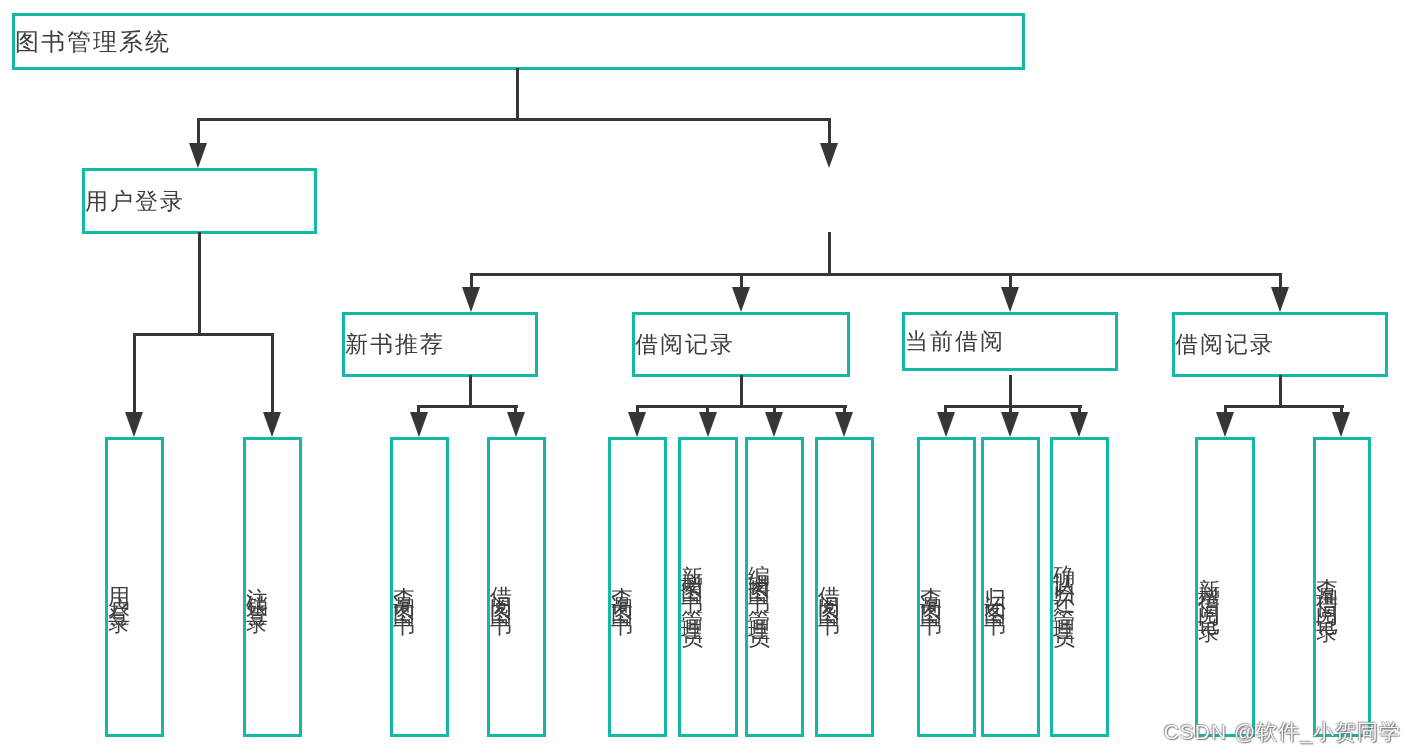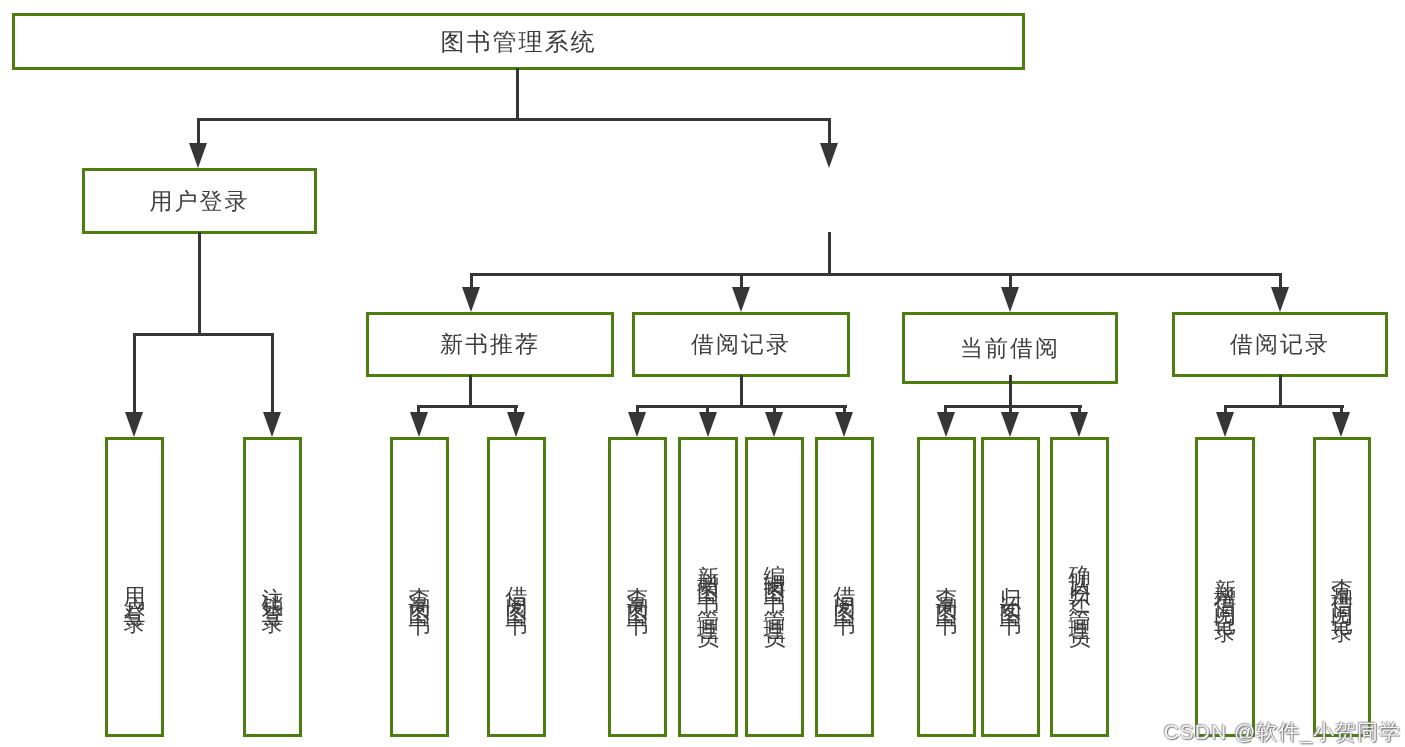--- a/index.html
+++ b/index.html
@@ -1,22 +1,22 @@
 <!DOCTYPE html>
 <html><head>
 <meta charset="utf-8">
 <style>
   html,body{margin:0;padding:0;background:#ffffff;}
   .canvas{
     position:relative;width:1405px;height:747px;background:#ffffff;overflow:hidden;
     font-family:"Liberation Sans","DejaVu Sans",sans-serif;
   }
   .box{
-    position:absolute;background:#ffffff;border:3px solid #4d7c0f;box-sizing:border-box;
-    display:flex;align-items:center;justify-content:center;color:#3d3d3d;
+    position:absolute;background:#ffffff;border:3px solid #14b8a6;box-sizing:border-box;
+    display:flex;align-items:center;justify-content:flex-start;color:#3d3d3d;
   }
   .hlabel{font-size:23px;letter-spacing:2px;white-space:nowrap;}
   .root .hlabel{font-size:24px;}
   .leaf{top:437px;width:59px;height:300px;}
   .vtext{
     writing-mode:vertical-rl;text-orientation:mixed;
     font-size:22px;letter-spacing:9px;line-height:1;white-space:nowrap;color:#3d3d3d;
   }
   .hl,.vl{position:absolute;background:#363636;}
   .hl{height:3px;}
@@ -64,27 +64,27 @@
   <div class="hl" style="left:470px;top:273px;width:812px"></div>
   <div class="vl" style="left:470px;top:273px;height:18px"></div>
   <div class="ar" style="left:462px;top:287px"></div>
   <div class="vl" style="left:740px;top:273px;height:18px"></div>
   <div class="ar" style="left:732px;top:287px"></div>
   <div class="vl" style="left:1009px;top:273px;height:18px"></div>
   <div class="ar" style="left:1001px;top:287px"></div>
   <div class="vl" style="left:1279px;top:273px;height:18px"></div>
   <div class="ar" style="left:1271px;top:287px"></div>
 
-  <div class="box" style="left:366px;top:312px;width:248px;height:65px">
+  <div class="box" style="left:342px;top:312px;width:196px;height:65px">
     <span class="hlabel">新书推荐</span>
   </div>
   <div class="box" style="left:632px;top:312px;width:218px;height:65px">
     <span class="hlabel">借阅记录</span>
   </div>
-  <div class="box" style="left:902px;top:312px;width:216px;height:72px">
+  <div class="box" style="left:902px;top:312px;width:216px;height:59px">
     <span class="hlabel">当前借阅</span>
   </div>
   <div class="box" style="left:1172px;top:312px;width:216px;height:65px">
     <span class="hlabel">借阅记录</span>
   </div>
 
   <div class="vl" style="left:469px;top:375px;height:33px"></div>
   <div class="hl" style="left:417px;top:405px;width:101px"></div>
   <div class="vl" style="left:417px;top:405px;height:12px"></div>
   <div class="ar" style="left:410px;top:412px"></div>

